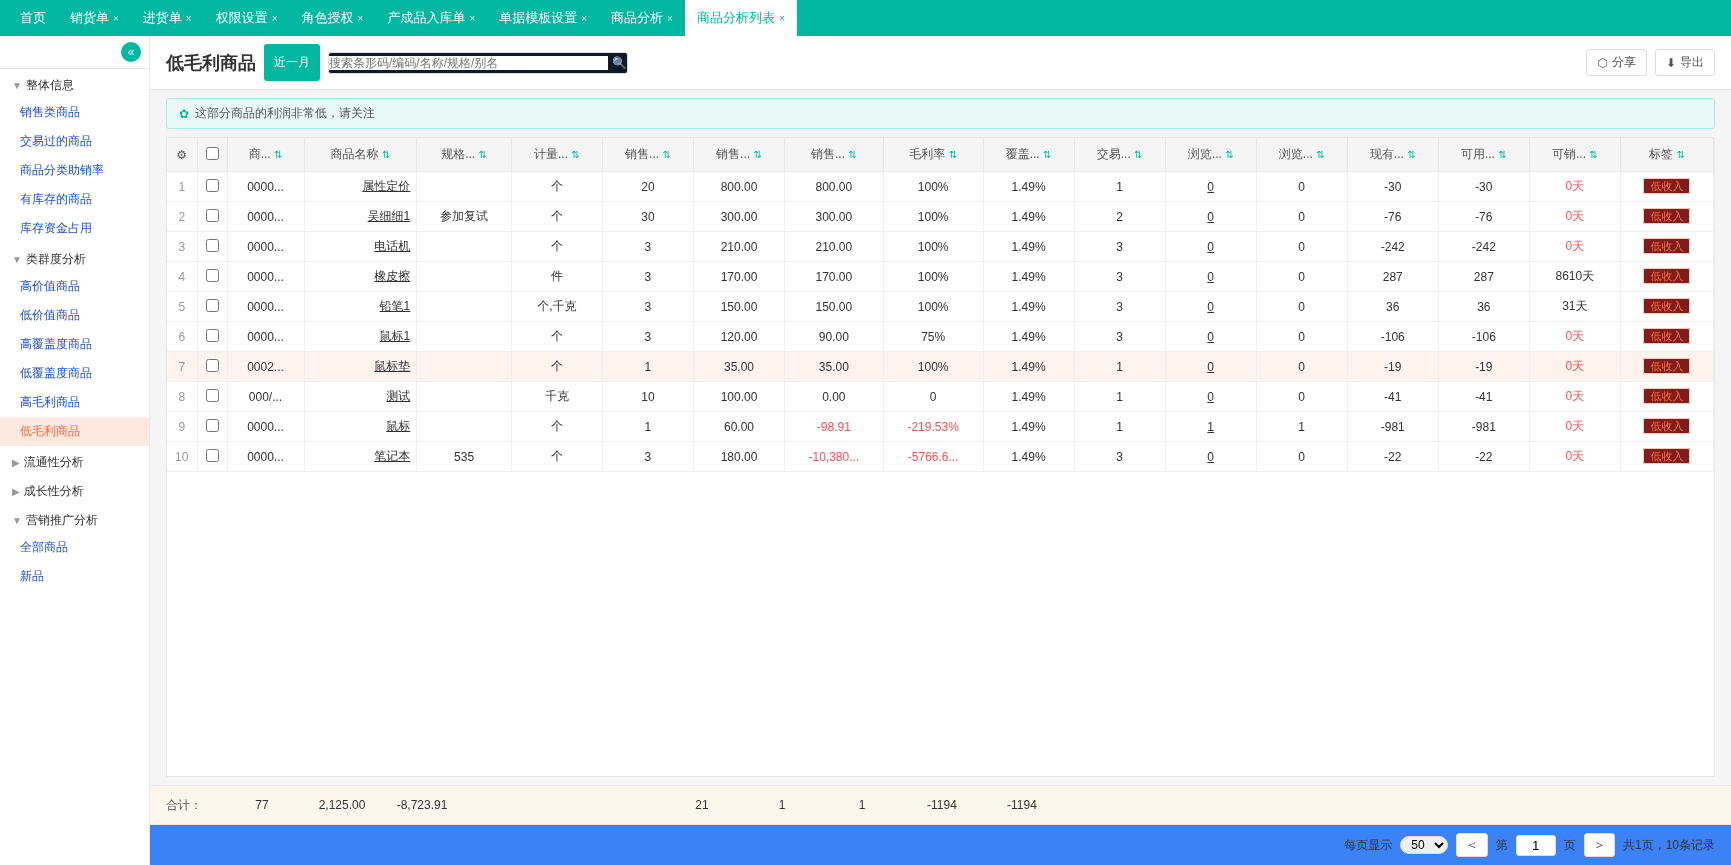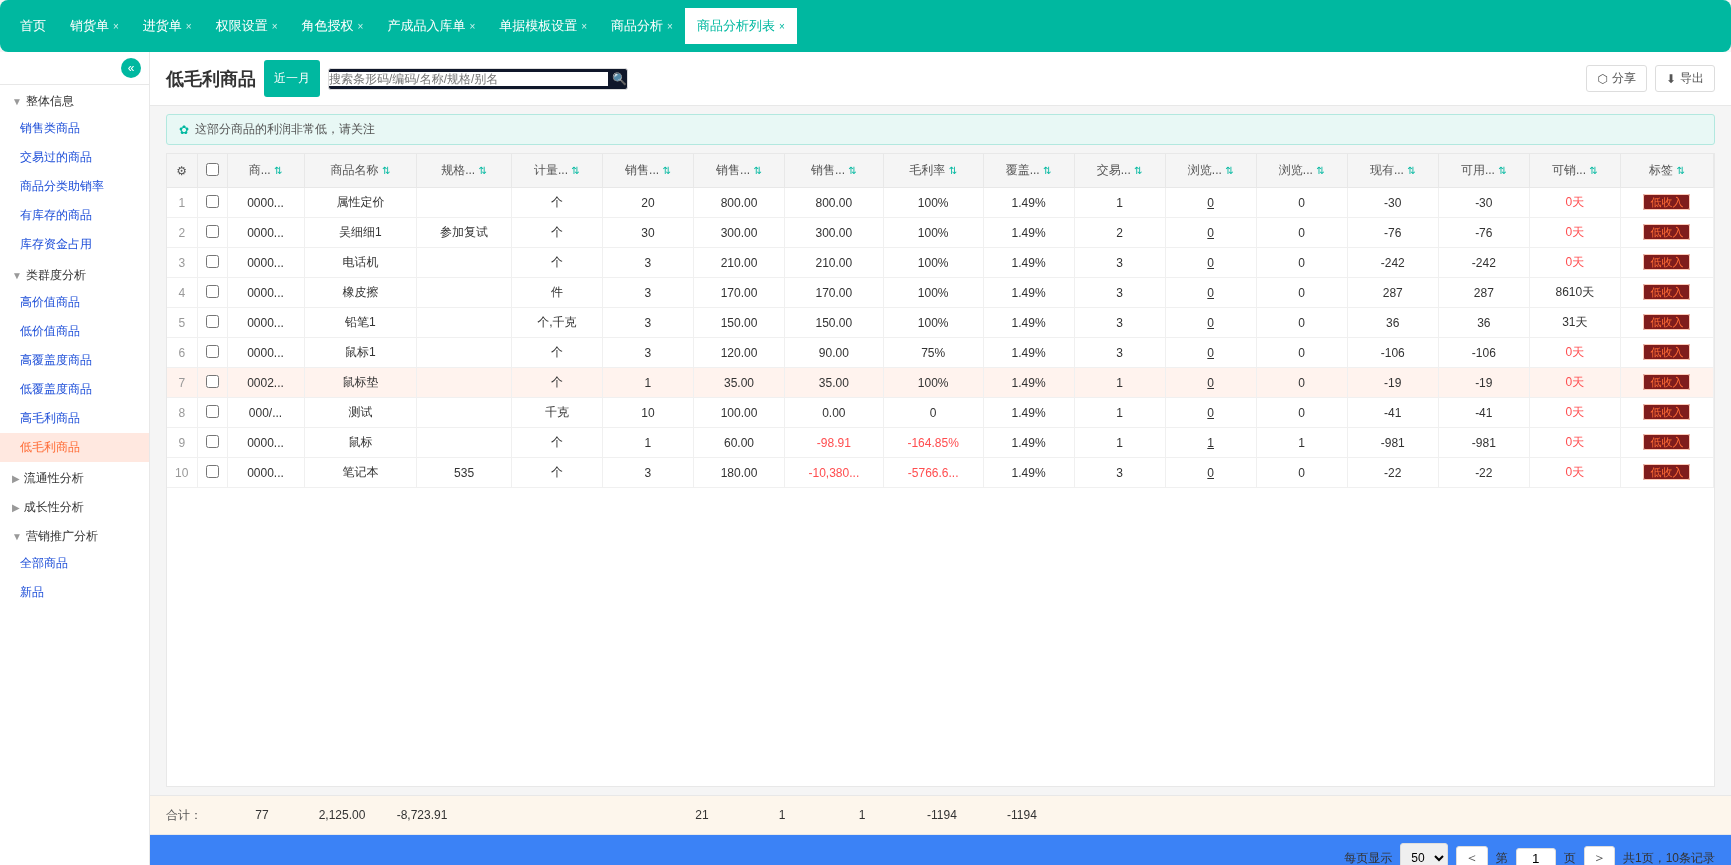--- a/index.html
+++ b/index.html
@@ -3,23 +3,22 @@
   <meta charset="utf-8">
   <style>
     * { box-sizing: border-box; margin: 0; padding: 0; }
     body { font-family: "Microsoft YaHei", Arial, sans-serif; font-size: 12px; background: #f5f5f5; color: #333; }
 
     
     .top-nav {
       background: #00b8a0;
       display: flex;
       align-items: center;
-      height: 52px;
+      height: 36px;
       padding: 0 8px;
-      border-radius: 8px;
     }
     .top-nav .nav-item {
       color: #fff;
       padding: 0 12px;
       height: 36px;
       line-height: 36px;
       cursor: pointer;
       font-size: 13px;
       white-space: nowrap;
     }
@@ -164,21 +163,21 @@
     thead th .sort-icon { color: #00b8a0; font-size: 10px; }
     tbody tr { border-bottom: 1px solid #f0f0f0; }
     tbody tr.highlighted { background: #fff3ee; }
     tbody td {
       padding: 6px 6px;
       text-align: center;
       color: #333;
       border-right: 1px solid #f0f0f0;
       white-space: nowrap;
     }
-    tbody td.text-left { text-align: center; }
+    tbody td.text-left { text-align: right; text-decoration: underline; }
     .tag-low-income {
       background: #7f1d1d;
       color: #ff6b35;
       border: 1px solid #ffcbb8;
       padding: 1px 6px;
       border-radius: 2px;
       font-size: 11px;
     }
     .text-red { color: #ff4d4f; }
     .underline { text-decoration: underline; cursor: pointer; }
@@ -207,22 +206,22 @@
       border-top: 1px solid #e8e8e8;
       padding: 8px 16px;
       display: flex;
       align-items: center;
       justify-content: flex-end;
       gap: 8px;
       font-size: 12px;
     }
     .page-size-select {
       border: 1px solid #ddd;
-      padding: 6px 6px;
-      border-radius: 3px;
+      padding: 0 6px;
+      border-radius: 11px;
       font-size: 12px;
     }
     .page-nav-btn {
       border: 1px solid #ddd;
       background: #fff;
       padding: 2px 8px;
       border-radius: 3px;
       cursor: pointer;
       color: #555;
     }
@@ -541,21 +540,21 @@
             <tr>
       <td class="num-cell">9</td>
       <td class="checkbox-cell"><input type="checkbox" style=""></td>
       <td>0000...</td>
       <td class="text-left">鼠标</td>
       <td></td>
       <td>个</td>
       <td>1</td>
       <td>60.00</td>
       <td class="text-red">-98.91</td>
-      <td class="text-red">-164.85%</td>
+      <td class="text-red">-219.53%</td>
       <td>1.49%</td>
       <td>1</td>
       <td><span class="underline">1</span></td>
       <td>1</td>
       <td>-981</td>
       <td>-981</td>
       <td class="text-red">0天</td>
       <td><span class="tag-low-income">低收入</span></td>
     </tr>
             <tr>

